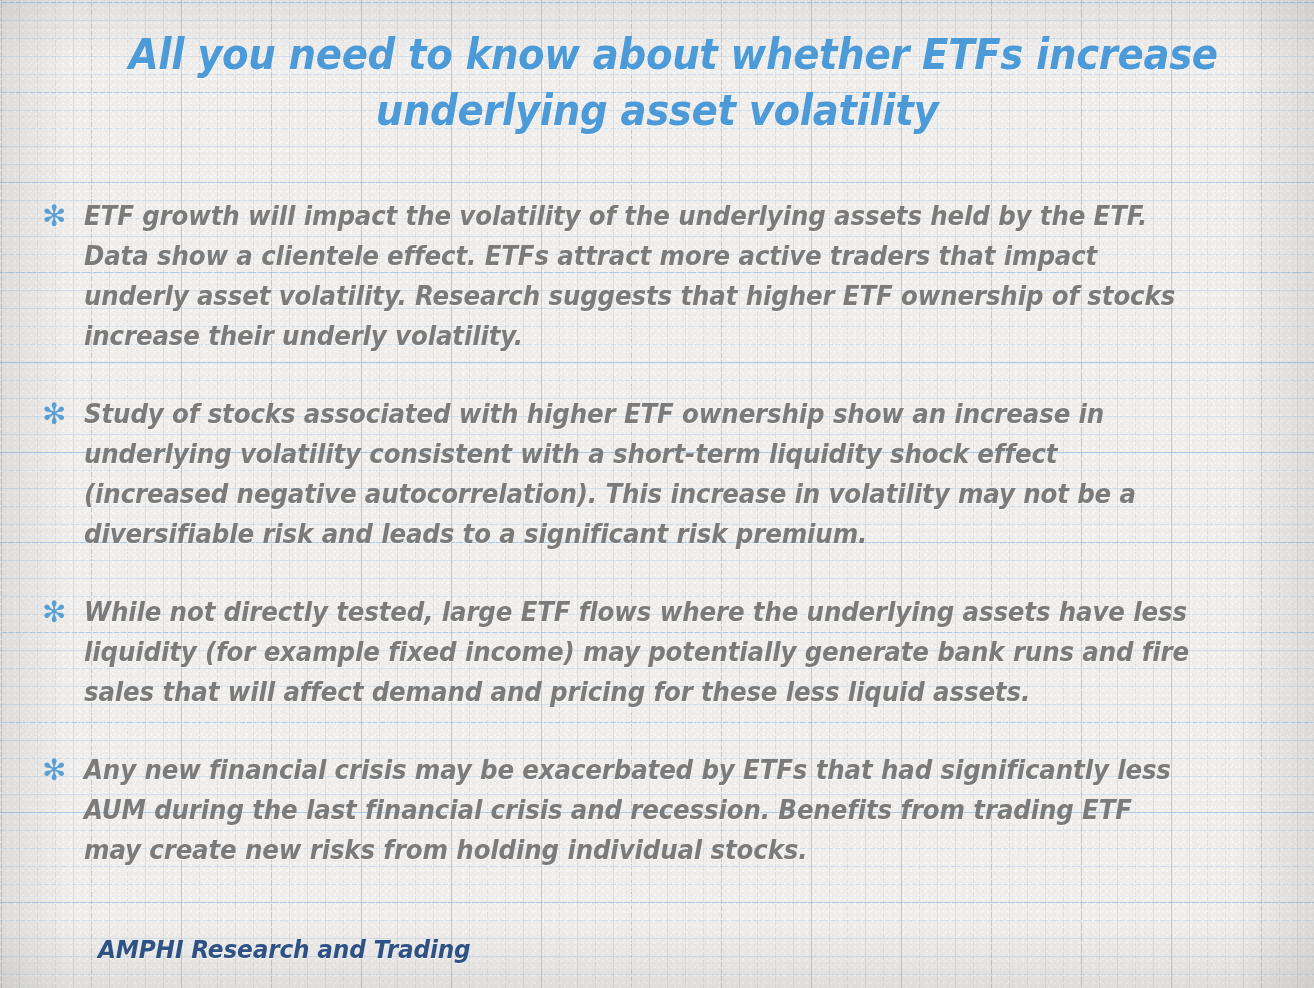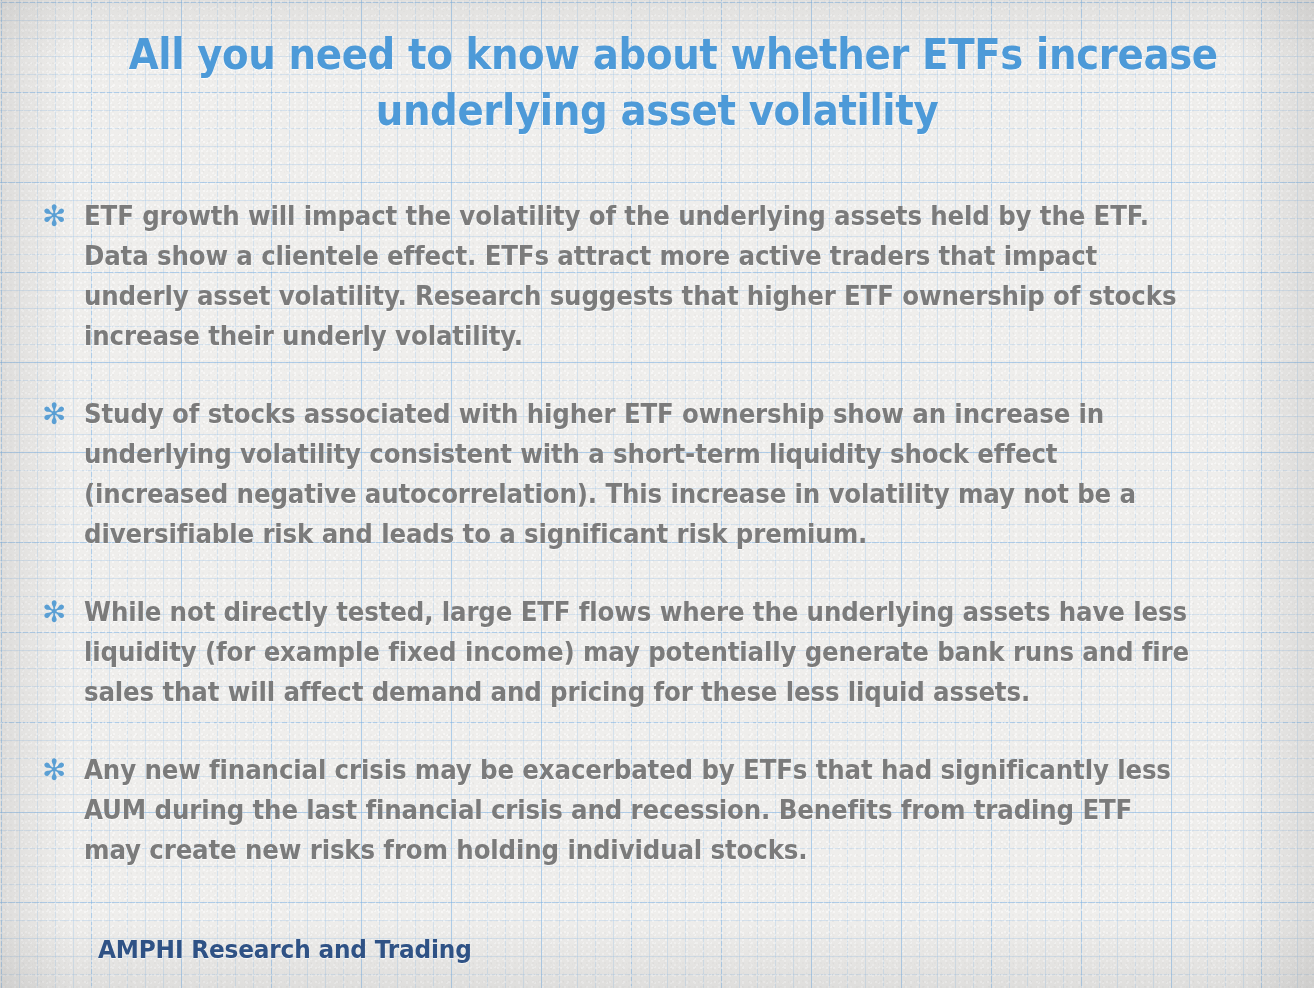--- a/index.html
+++ b/index.html
@@ -66,20 +66,21 @@
     background:
       linear-gradient(to right,  rgba(130,130,130,0.16) 0, rgba(130,130,130,0) 70px),
       linear-gradient(to left,   rgba(130,130,130,0.18) 0, rgba(130,130,130,0) 80px),
       linear-gradient(to bottom, rgba(130,130,130,0.13) 0, rgba(130,130,130,0) 60px),
       linear-gradient(to top,    rgba(130,130,130,0.15) 0, rgba(130,130,130,0) 70px);
   }
 
   .content-layer {
     position: absolute;
     inset: 0;
+    font-style: italic;
   }
 
   
   .title {
     position: absolute;
     top: 26px;
     left: 70px;
     width: 1174px;
     text-align: center;
     color: #4d9ad8;

